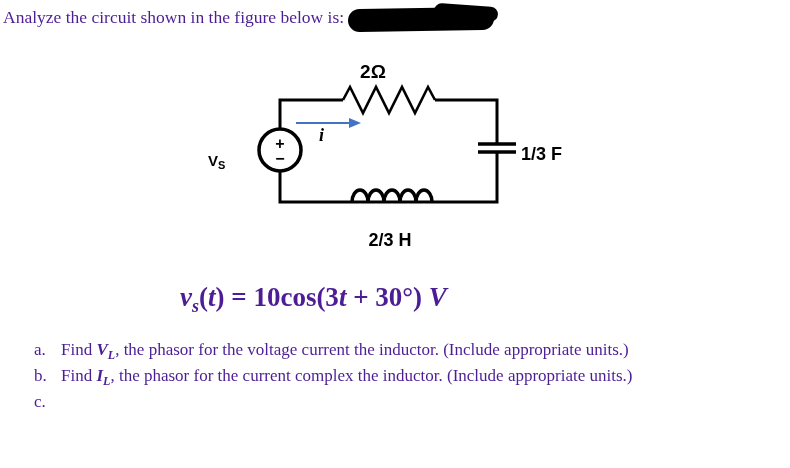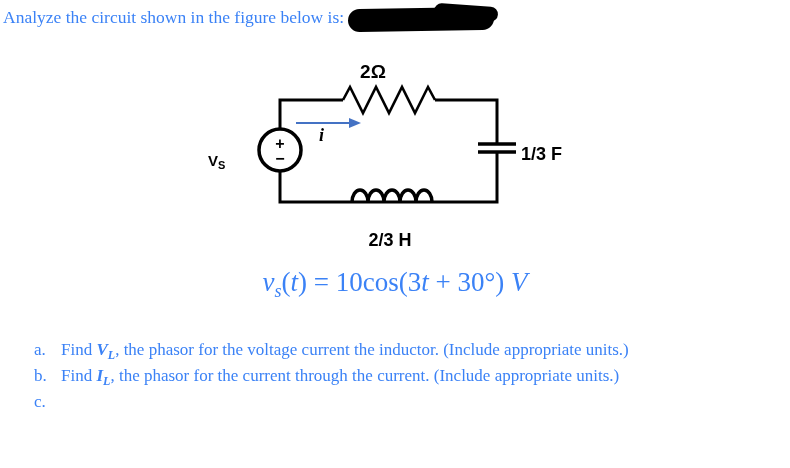--- a/index.html
+++ b/index.html
@@ -1,38 +1,38 @@
 <!DOCTYPE html>
 <html><head>
 <meta charset="utf-8">
 <style>
   html,body { margin:0; padding:0; background:#ffffff; }
   .page {
     position:relative; width:676px; height:468px; background:#ffffff;
-    font-family:"Liberation Serif", serif; color:#3b82f6; overflow:hidden;
+    font-family:"Liberation Serif", serif; color:#4c1d95; overflow:hidden;
   }
   .title { position:absolute; left:3px; top:7px; font-size:17.5px; white-space:nowrap; }
 
   .redaction { position:absolute; left:348px; top:5px; width:150px; height:28px; }
   .redaction-main { position:absolute; left:0; top:3px; width:146px; height:23px; background:#000; border-radius:12px; transform:rotate(-1deg); }
   .redaction-bump { position:absolute; left:86px; top:0; width:64px; height:15px; background:#000; border-radius:8px; transform:rotate(4deg); }
 
   .circuit { position:absolute; left:190px; top:50px; width:420px; height:215px; }
   .wire { stroke:#000; stroke-width:3; fill:none; }
   .comp { stroke:#000; stroke-width:2.6; fill:none; stroke-linejoin:miter; }
   .coil { stroke:#000; stroke-width:3.5; fill:none; }
   .plate { stroke:#000; stroke-width:3.5; }
   .src  { stroke:#000; stroke-width:3.5; fill:#fff; }
   .c-lbl { font-family:"Liberation Sans", sans-serif; font-weight:bold; font-size:18px; fill:#000; }
   .c-lbl-res { font-size:19px; }
   .c-lbl-sub { font-size:11px; }
   .c-i { font-family:"Liberation Serif", serif; font-weight:bold; font-style:italic; font-size:18px; fill:#000; }
   .c-pm { font-family:"Liberation Sans", sans-serif; font-weight:bold; font-size:16px; fill:#000; }
 
-  .equation { position:absolute; left:180px; top:267px; width:430px; text-align:center; font-size:27px; }
+  .equation { position:absolute; left:180px; top:282px; width:430px; font-size:27px;font-weight:bold; }
   .eq-var { font-style:italic; }
   .eq-sub { font-style:italic; font-size:18px; }
 
   .questions { position:absolute; left:34px; top:340px; width:746px; font-size:17px; }
   .q-row { display:flex; line-height:20.5px; }
   .q-label { flex:0 0 27px; }
   .q-var { font-weight:bold; font-style:italic; }
   .q-var sub { font-size:12px; }
 </style>
 </head>
@@ -84,21 +84,21 @@
 
   <div class="questions">
 
     <div class="q-row">
       <span class="q-label">a.</span>
       <span class="q-text"><span>Find </span><span class="q-var"><span>V</span><sub>L</sub></span><span>, the phasor for the voltage current the inductor. (Include appropriate units.)</span></span>
     </div>
 
     <div class="q-row">
       <span class="q-label">b.</span>
-      <span class="q-text"><span>Find </span><span class="q-var"><span>I</span><sub>L</sub></span><span>, the phasor for the current through the current. (Include appropriate units.)</span></span>
+      <span class="q-text"><span>Find </span><span class="q-var"><span>I</span><sub>L</sub></span><span>, the phasor for the current complex the inductor. (Include appropriate units.)</span></span>
     </div>
 
     <div class="q-row">
       <span class="q-label">c.</span>
     </div>
 
   </div>
 
 </div>
 

